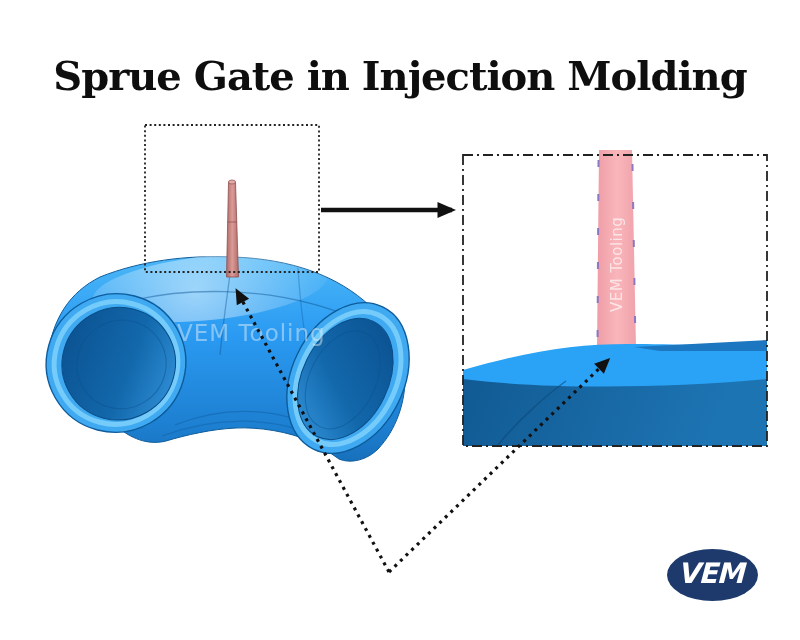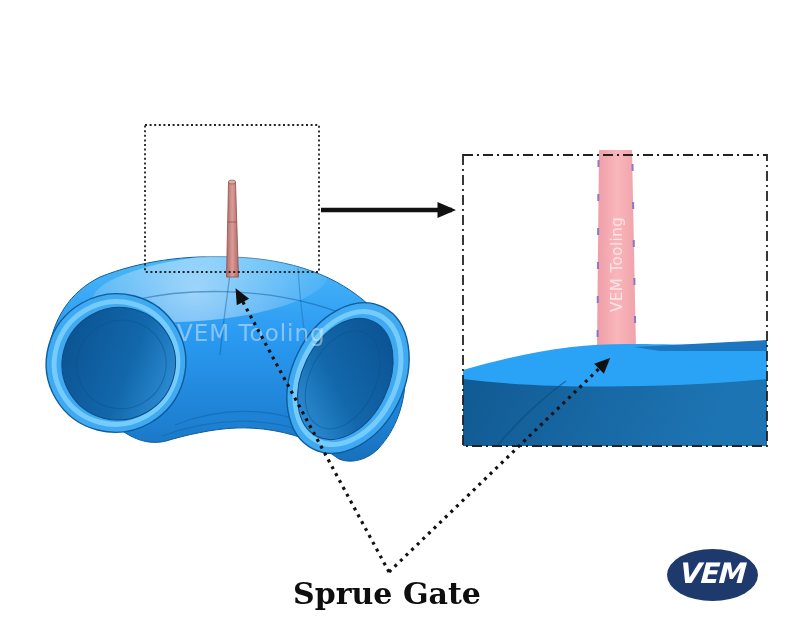--- a/index.html
+++ b/index.html
@@ -65,20 +65,21 @@
     transform: skewX(-4deg);
     line-height: 1;
     padding-bottom: 3px;
   }
 </style>
 </head>
 <body>
 
 <div class="stage">
 
+  <h1 class="title">Sprue Gate in Injection Molding</h1>
 
   <svg class="scene" viewBox="0 0 800 640" xmlns="http://www.w3.org/2000/svg">
     <defs>
       <linearGradient id="gBody" gradientUnits="userSpaceOnUse" x1="0" y1="255" x2="0" y2="485">
         <stop offset="0" stop-color="#4cb8f8"></stop>
         <stop offset="0.35" stop-color="#2a9af2"></stop>
         <stop offset="0.75" stop-color="#1d7fd0"></stop>
         <stop offset="1" stop-color="#1465ad"></stop>
       </linearGradient>
       <linearGradient id="gBoreL" gradientUnits="userSpaceOnUse" x1="70" y1="300" x2="175" y2="430">
@@ -182,19 +183,18 @@
     </g>
 
     <g>
       <rect x="145" y="125" width="174" height="147" fill="none" stroke="#222222" stroke-width="1.8" stroke-dasharray="2 2.6"></rect>
       <line x1="321" y1="210" x2="452" y2="210" stroke="#111111" stroke-width="4.5" marker-end="url(#mSolid)"></line>
       <line x1="389" y1="572" x2="237" y2="291" stroke="#111111" stroke-width="3.2" stroke-dasharray="3 4.8" marker-end="url(#mDot)"></line>
       <line x1="389" y1="572" x2="608" y2="360" stroke="#111111" stroke-width="3.2" stroke-dasharray="3 4.8" marker-end="url(#mDot)"></line>
     </g>
   </svg>
 
-  <div class="caption">Sprue Gate</div>
 
   <div class="logo">
     <span class="logo-text">VEM</span>
   </div>
 
 </div>
 
 </body></html>

